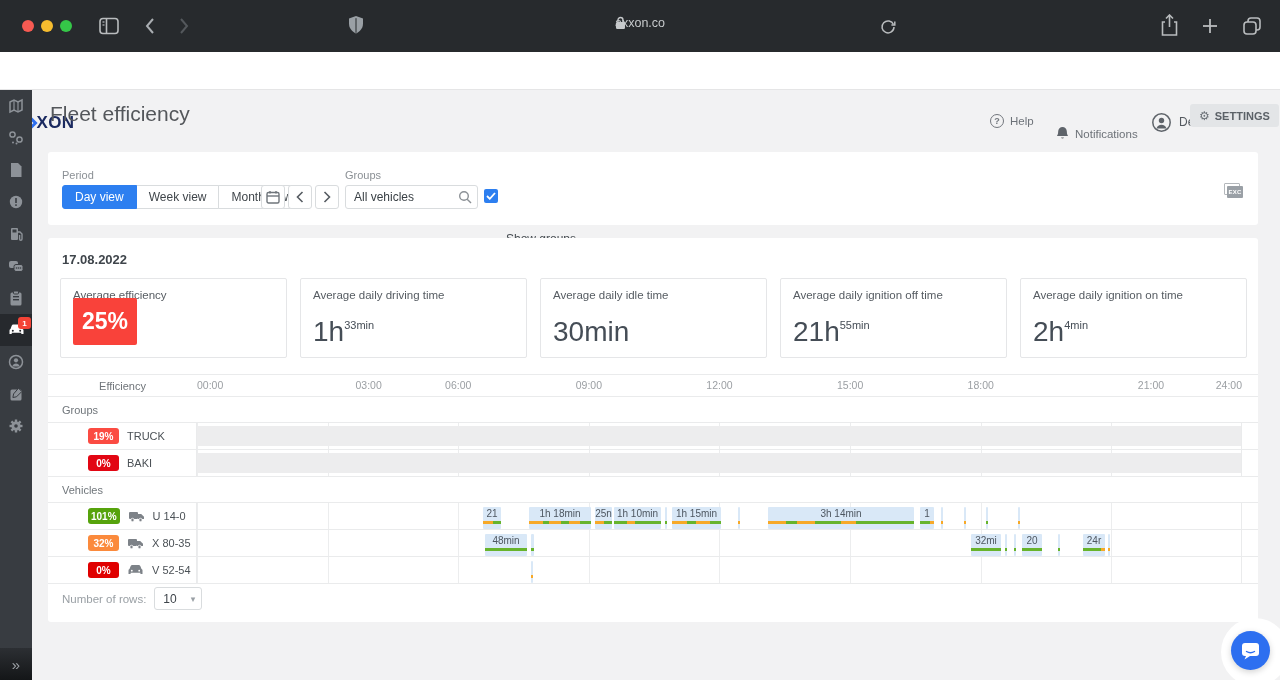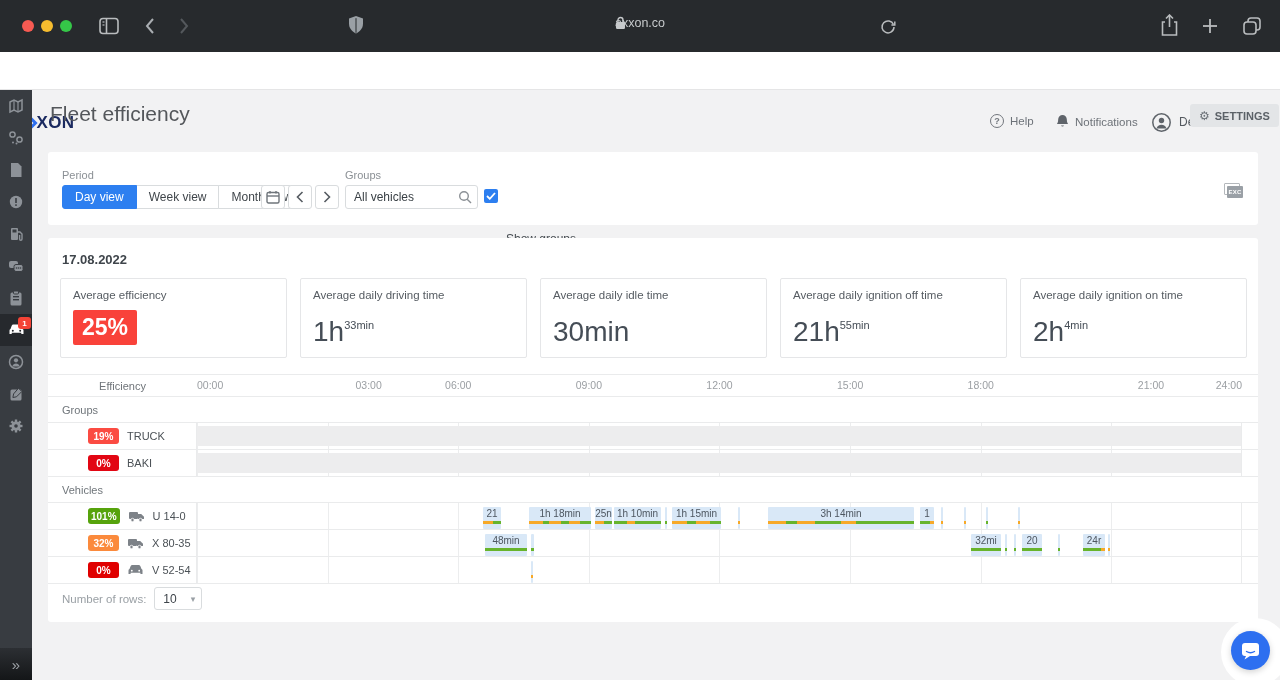--- a/index.html
+++ b/index.html
@@ -54,21 +54,21 @@
   .export .front { position:absolute; left:3px; top:3px; width:16px; height:12px; background:#9aa0a6; border-radius:1px; color:#fff; font-size:6px; font-weight:700; display:flex; align-items:center; justify-content:center; letter-spacing:.3px; }
 
   
   .data-card { position:absolute; left:48px; top:238px; width:1210px; height:384px; background:#fff; border-radius:3px; }
   .rdate { position:absolute; left:14px; top:14px; font-size:13px; font-weight:700; color:#3f454b; }
   .stats { position:absolute; left:12px; top:40px; display:flex; gap:13px; }
   .stat { position:relative; width:227px; height:80px; border:1px solid #e5e6e8; border-radius:2px; }
   .stat-label { position:absolute; left:12px; top:10px; font-size:11.5px; color:#565c62; }
   .stat-value { position:absolute; left:12px; bottom:9px; font-size:28px; color:#454d56; }
   .stat-value sup { font-size:11px; color:#454d56; position:relative; top:-2px; }
-  .stat-value.red { background:#f9423a; color:#fff; font-size:23px; font-weight:700; padding:4px 9px; border-radius:2px; bottom:12px; }
+  .stat-value.red { background:#f9423a; color:#fff; font-size:23px; font-weight:700; padding:10px 9px; border-radius:2px; bottom:12px; }
 
   
   .ttable { position:absolute; left:0; top:136px; width:1210px; border-top:1px solid #eaebec; }
   .trow { position:relative; border-bottom:1px solid #eaebec; background:#fff; }
   .thead { height:22px; }
   .eff-label { position:absolute; left:0; top:0; width:149px; height:22px; text-align:center; line-height:22px; font-size:11px; color:#6f7479; }
   .times { position:absolute; left:149px; top:0; width:1045px; height:22px; }
   .times span { position:absolute; top:4px; font-size:10.5px; color:#9b9fa3; transform:translateX(-50%); white-space:nowrap; }
   .times span.first { transform:none; }
   .times span.last { transform:translateX(-100%); }
@@ -150,21 +150,21 @@
       <span>A</span>
       <svg width="10" height="14" viewBox="0 0 10 14">
           <path d="M2 1.5l5.5 5.5L2 12.5" fill="none" stroke="#2d6ff0" stroke-width="3"></path>
         </svg>
       <span>XON</span>
     </div>
     <div class="hdr-item" style="left:990px;top:62px">
       <span class="help-circle">?</span>
       <span>Help</span>
     </div>
-    <div class="hdr-item" style="left:1056px;top:62px">
+    <div class="hdr-item" style="left:1056px;top:74px">
       <svg width="13" height="15" viewBox="0 0 13 15">
           <path d="M6.5 1a4.3 4.3 0 00-4.3 4.3c0 3.4-1.2 4.6-1.2 4.6h11s-1.2-1.2-1.2-4.6A4.3 4.3 0 006.5 1z" fill="#5f646a"></path>
           <path d="M5 11.5a1.6 1.6 0 003 0" fill="#5f646a"></path>
         </svg>
       <span>Notifications</span>
     </div>
     <svg style="position:absolute;left:1152px;top:61px" width="19" height="19" viewBox="0 0 19 19">
         <circle cx="9.5" cy="9.5" r="8.7" fill="none" stroke="#5f646a" stroke-width="1.5"></circle>
         <circle cx="9.5" cy="7.5" r="2.7" fill="#5f646a"></circle>
         <path d="M4.5 15.5c.8-2.6 2.6-3.8 5-3.8s4.2 1.2 5 3.8" fill="#5f646a"></path>

